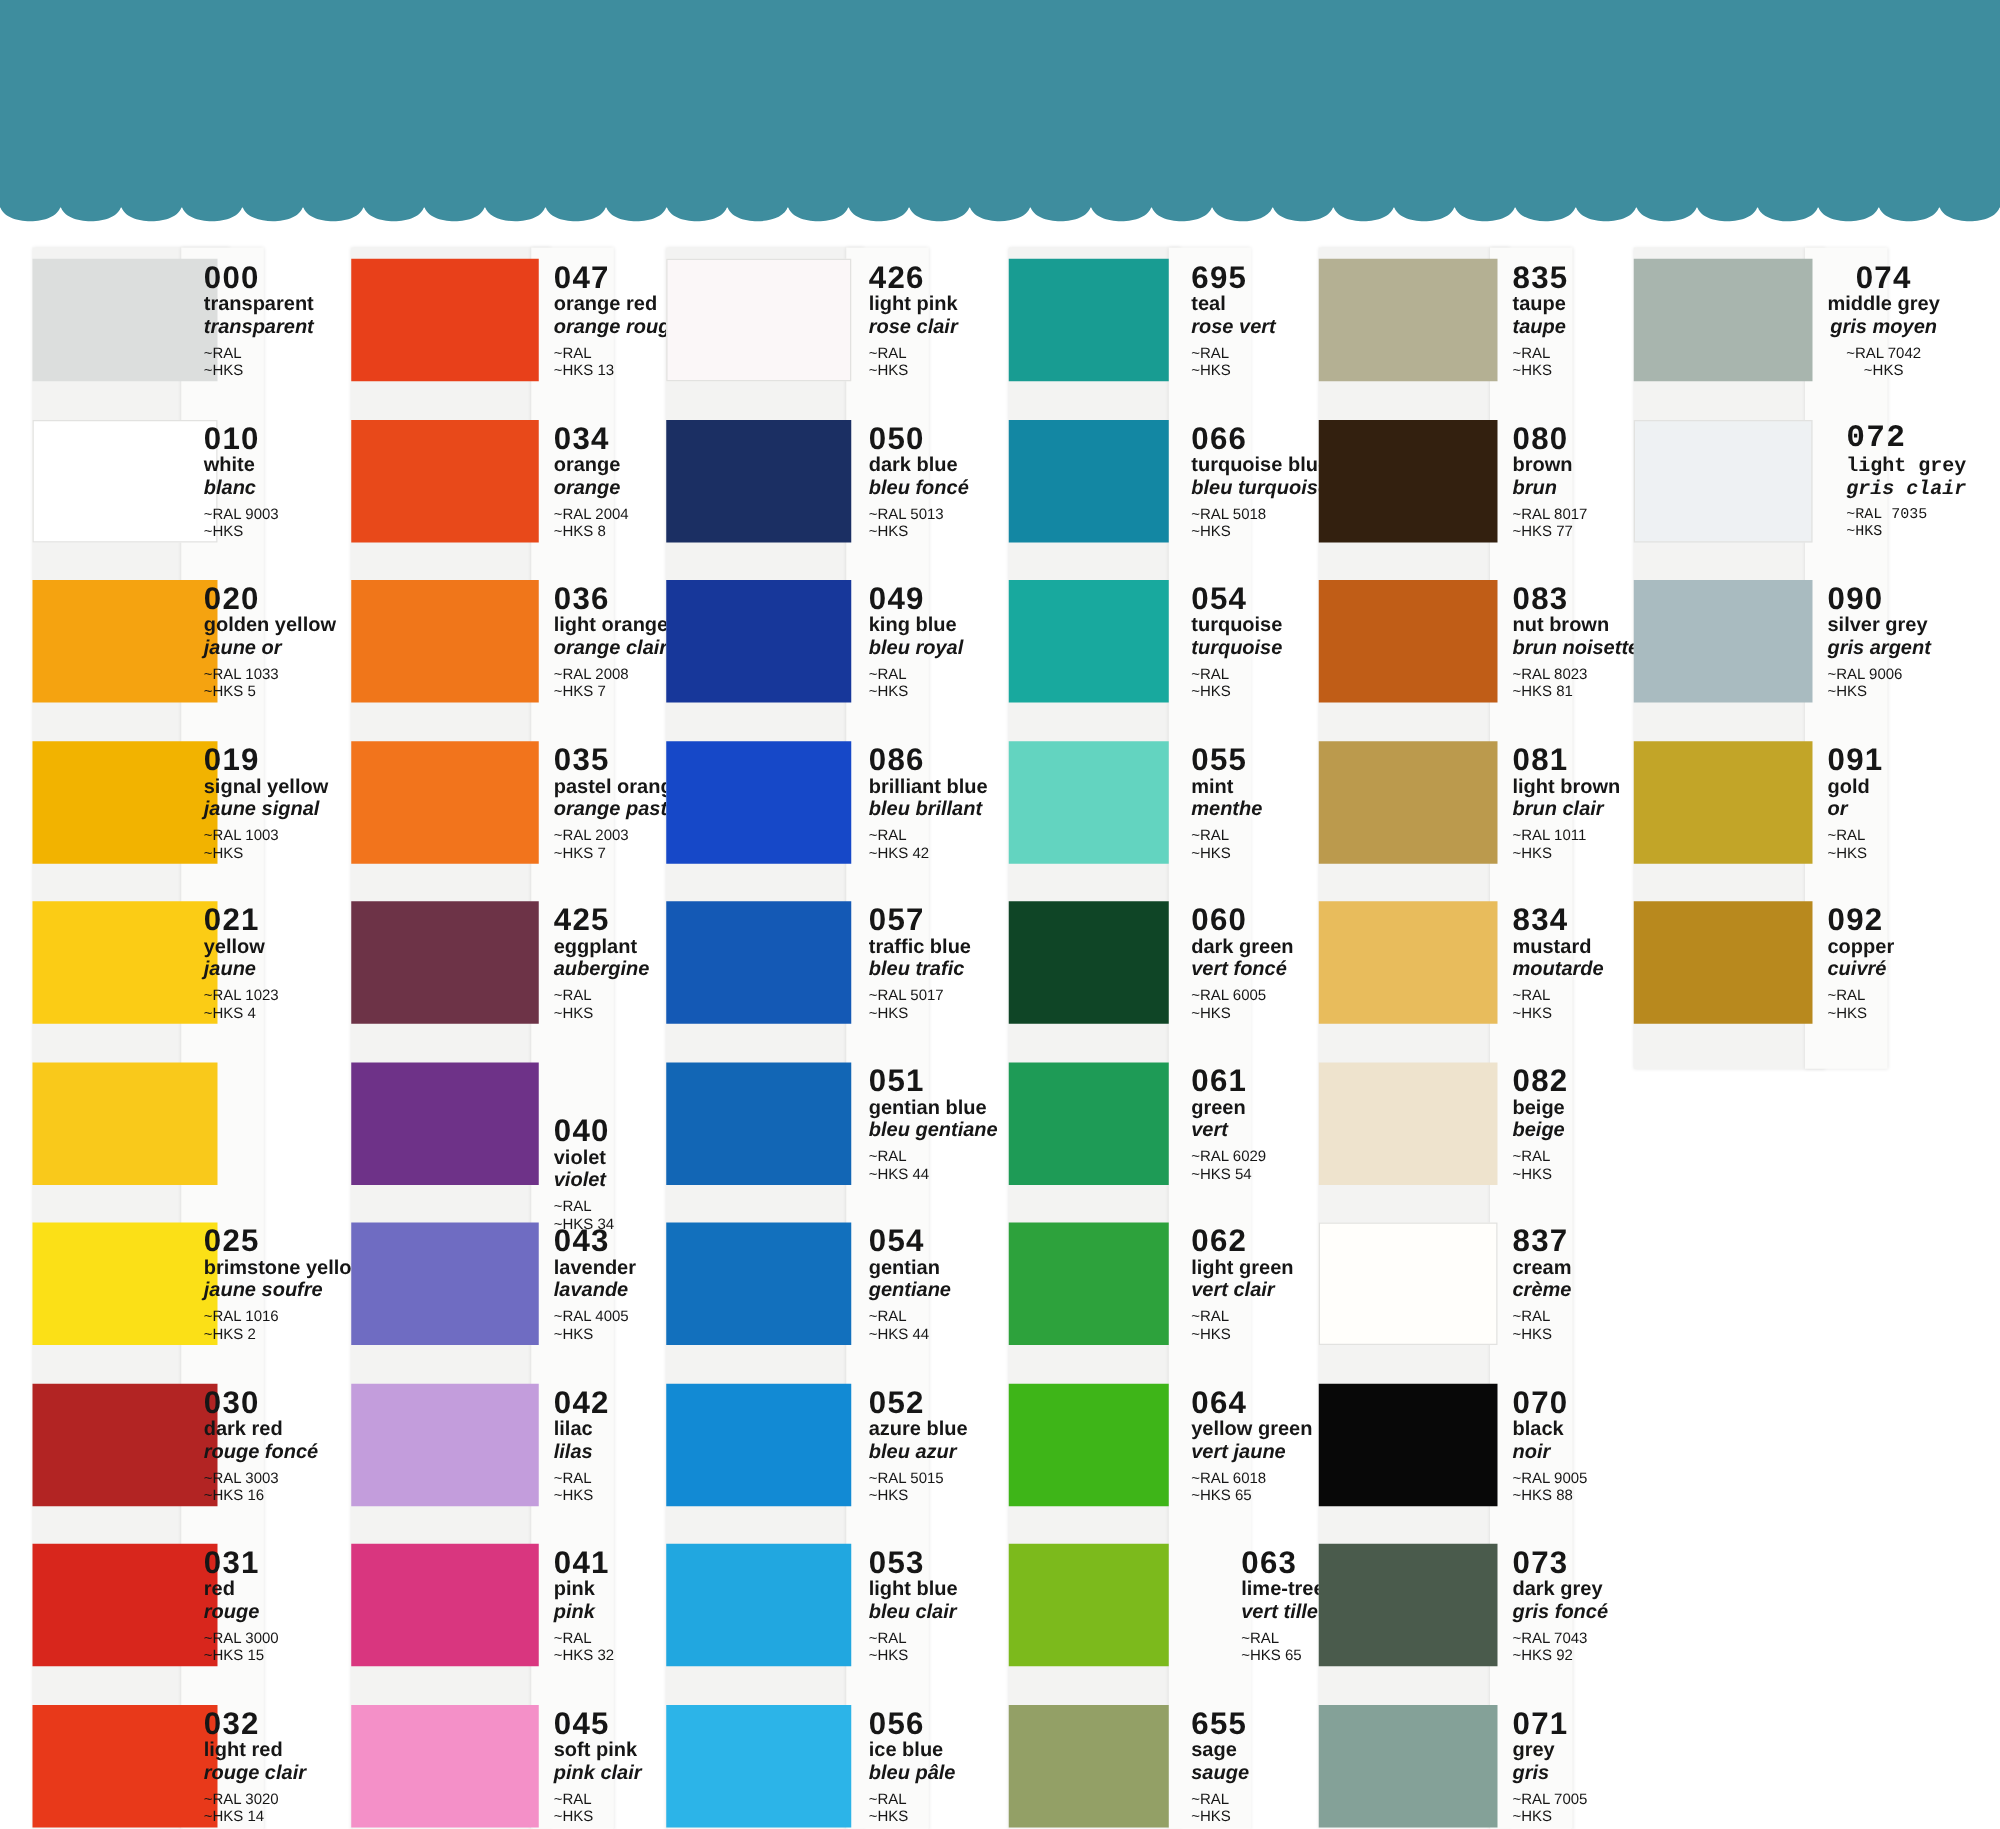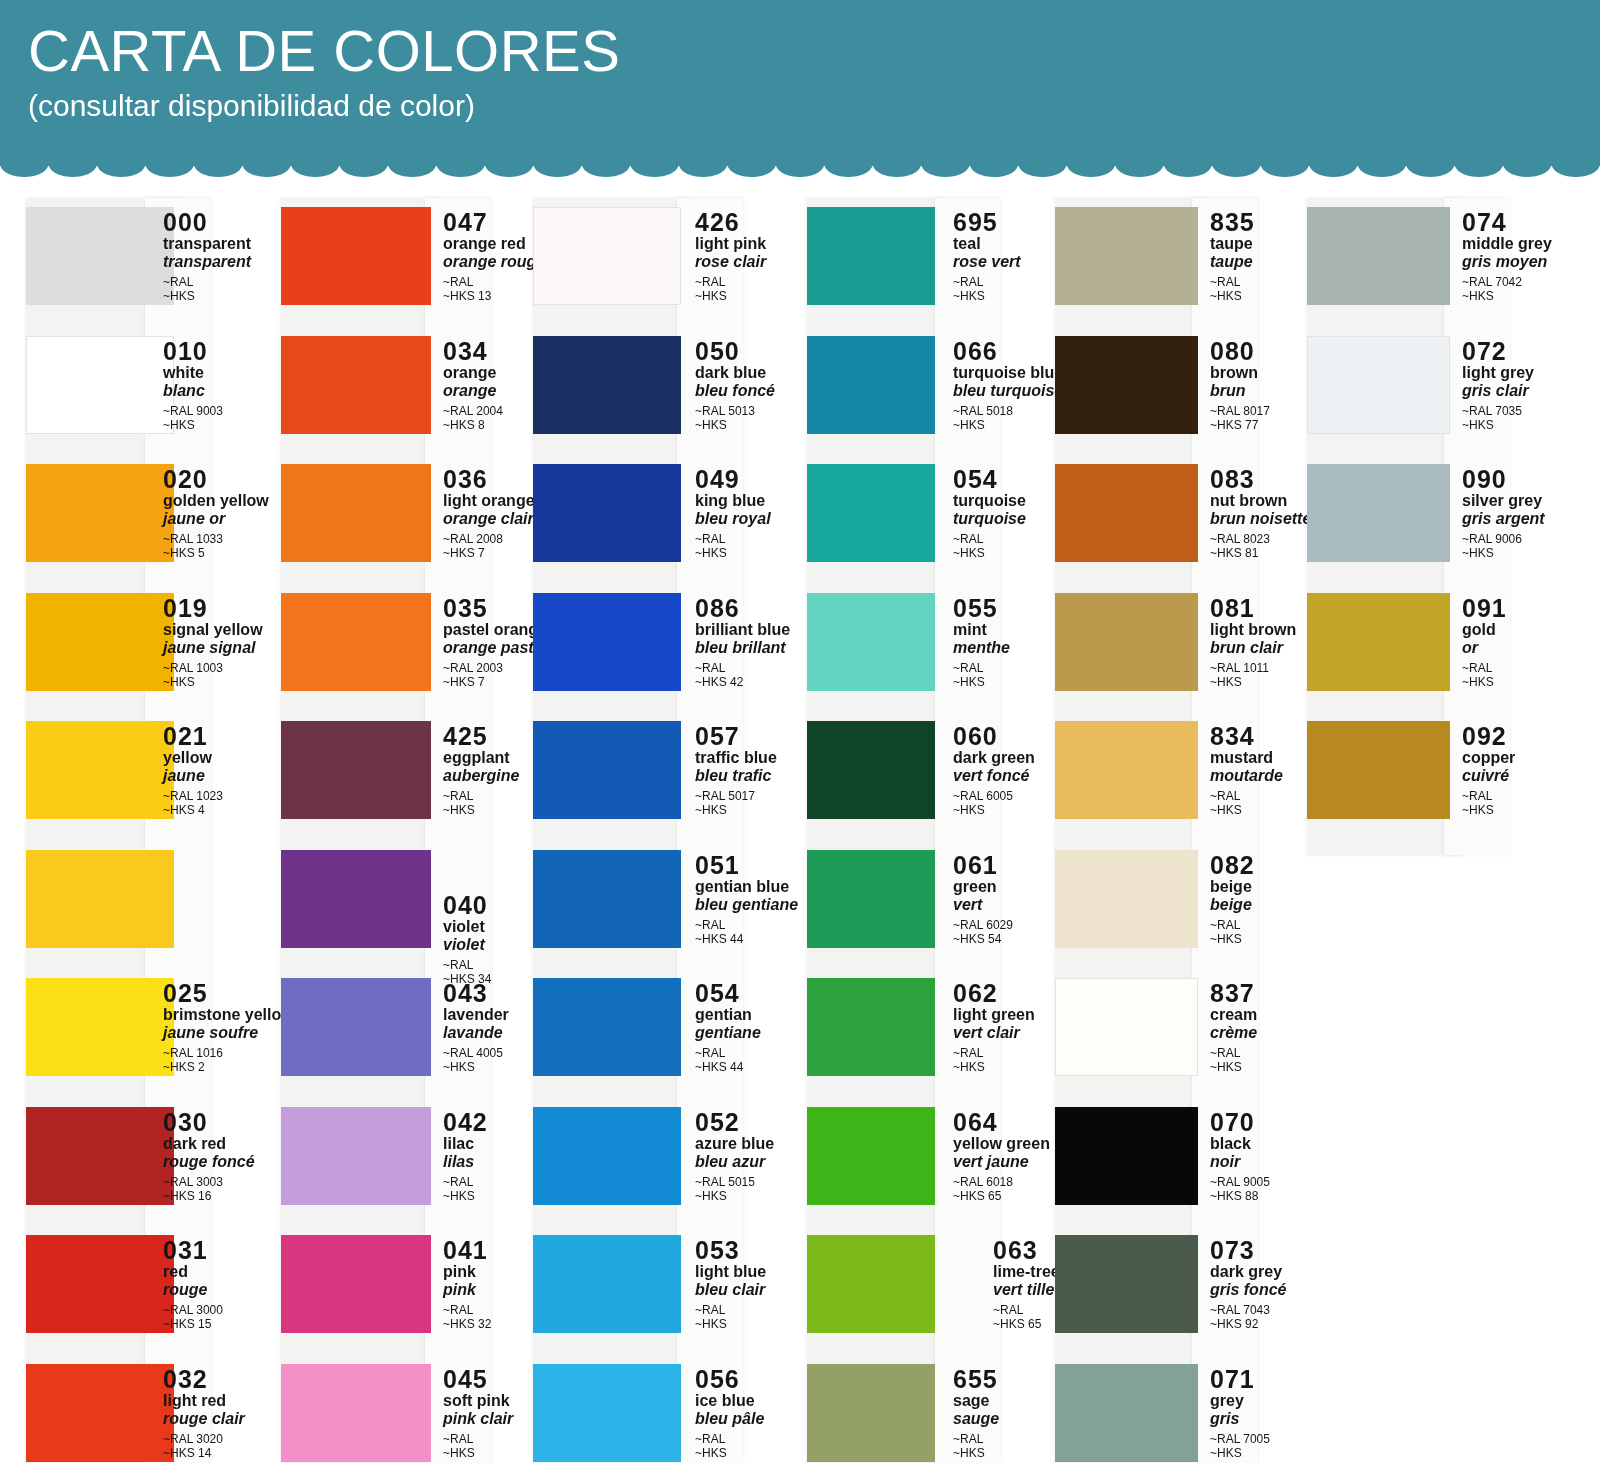--- a/index.html
+++ b/index.html
@@ -115,24 +115,20 @@
     font-weight: 400;
     line-height: 14px;
     display: block;
     white-space: nowrap;
   }
 </style>
 </head>
 <body>
 
 <div id="header">
-  <div id="header-inner">
-    <div id="chart-title">CARTA DE COLORES</div>
-    <div id="chart-subtitle">(consultar disponibilidad de color)</div>
-  </div>
   <svg id="scallop" viewBox="0 0 1600 20" preserveAspectRatio="none" aria-hidden="true">
     <g fill="#3e8d9e">
         <path d="M0,0 L1600,0 L1600,2 C 1596.121212121212,18 1555.3939393939395,18 1551.5151515151515,2 C 1547.6363636363635,18 1506.909090909091,18 1503.030303030303,2 C 1499.151515151515,18 1458.4242424242425,18 1454.5454545454545,2 C 1450.6666666666665,18 1409.939393939394,18 1406.060606060606,2 C 1402.181818181818,18 1361.4545454545455,18 1357.5757575757575,2 C 1353.6969696969695,18 1312.969696969697,18 1309.090909090909,2 C 1305.212121212121,18 1264.4848484848485,18 1260.6060606060605,2 C 1256.7272727272725,18 1216,18 1212.121212121212,2 C 1208.242424242424,18 1167.5151515151515,18 1163.6363636363635,2 C 1159.7575757575755,18 1119.0303030303032,18 1115.1515151515152,2 C 1111.2727272727273,18 1070.5454545454547,18 1066.6666666666667,2 C 1062.7878787878788,18 1022.060606060606,18 1018.1818181818181,2 C 1014.3030303030303,18 973.5757575757576,18 969.6969696969697,2 C 965.8181818181819,18 925.0909090909091,18 921.2121212121212,2 C 917.3333333333334,18 876.6060606060606,18 872.7272727272727,2 C 868.8484848484849,18 828.1212121212121,18 824.2424242424242,2 C 820.3636363636364,18 779.6363636363636,18 775.7575757575758,2 C 771.8787878787879,18 731.1515151515151,18 727.2727272727273,2 C 723.3939393939394,18 682.6666666666666,18 678.7878787878788,2 C 674.9090909090909,18 634.1818181818181,18 630.3030303030303,2 C 626.4242424242424,18 585.6969696969696,18 581.8181818181818,2 C 577.9393939393939,18 537.2121212121212,18 533.3333333333334,2 C 529.4545454545455,18 488.72727272727275,18 484.8484848484849,2 C 480.969696969697,18 440.24242424242425,18 436.3636363636364,2 C 432.4848484848485,18 391.75757575757575,18 387.8787878787879,2 C 384,18 343.27272727272725,18 339.3939393939394,2 C 335.5151515151515,18 294.78787878787875,18 290.9090909090909,2 C 287.030303030303,18 246.3030303030303,18 242.42424242424244,2 C 238.54545454545456,18 197.8181818181818,18 193.93939393939394,2 C 190.06060606060606,18 149.33333333333331,18 145.45454545454544,2 C 141.57575757575756,18 100.84848484848484,18 96.96969696969697,2 C 93.0909090909091,18 52.36363636363636,18 48.484848484848484,2 C 44.60606060606061,18 3.878787878787879,18 0,2 Z" fill="#3e8d9e"></path>
       </g>
   </svg>
 </div>
 
 <div id="chart-body">
     <div class="column" style="left: 26px; width: 255px; height: 1299px;">
       <div class="strip-paper" style="width: 158px; height: 1299px;"></div>
@@ -544,29 +540,29 @@
         <span class="name-en">grey</span>
         <span class="name-fr">gris</span>
         <span class="ral">~RAL 7005</span>
         <span class="hks">~HKS</span>
       </div>
     </div>
     <div class="column" style="left: 1307px; width: 245px; height: 656.5px;">
       <div class="strip-paper" style="width: 153px; height: 656.5px;"></div>
       <div class="strip-paper" style="background: rgb(251, 251, 250); left: 137px; width: 66px; height: 656.5px;"></div>
       <div class="swatch" style="top: 9px; width: 143px; height: 98px; background: rgb(168, 181, 174);"></div>
-      <div class="label" style="left: 155px; top: 11px;">
+      <div class="label" style="left: 155px; top: 11px; text-align: center;">
         <span class="code">074</span>
         <span class="name-en">middle grey</span>
         <span class="name-fr">gris moyen</span>
         <span class="ral">~RAL 7042</span>
         <span class="hks">~HKS</span>
       </div>
       <div class="swatch" style="top: 137.5px; width: 143px; height: 98px; background: rgb(238, 241, 243); border: 1px solid rgb(226, 226, 224);"></div>
-      <div class="label" style="left: 155px; top: 139.5px;">
+      <div class="label" style="left: 170px; top: 139.5px; font-family: Liberation Mono, monospace;">
         <span class="code">072</span>
         <span class="name-en">light grey</span>
         <span class="name-fr">gris clair</span>
         <span class="ral">~RAL 7035</span>
         <span class="hks">~HKS</span>
       </div>
       <div class="swatch" style="top: 266px; width: 143px; height: 98px; background: rgb(169, 187, 192);"></div>
       <div class="label" style="left: 155px; top: 268px;">
         <span class="code">090</span>
         <span class="name-en">silver grey</span>

